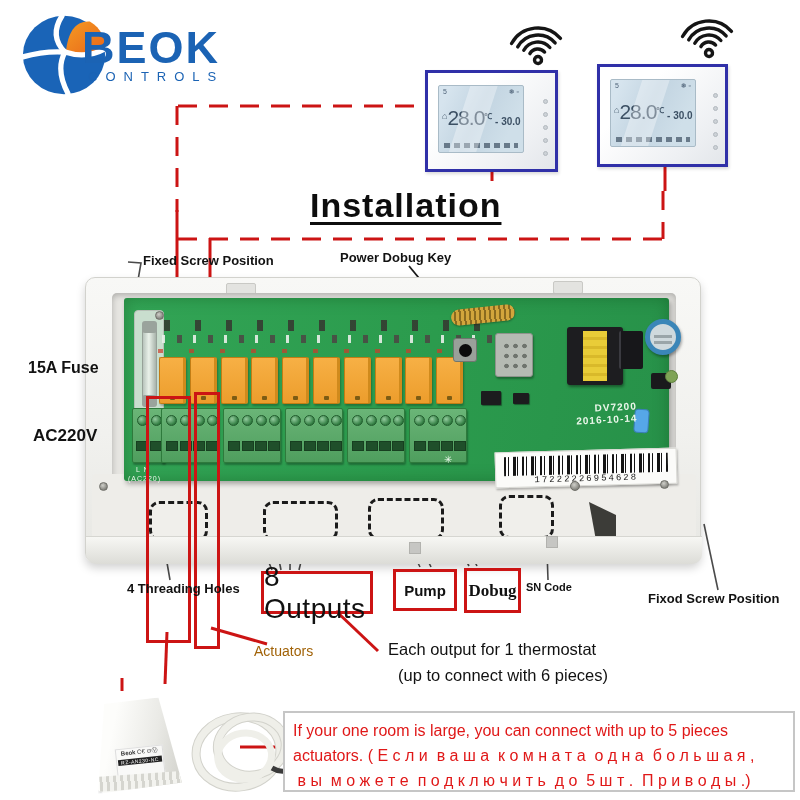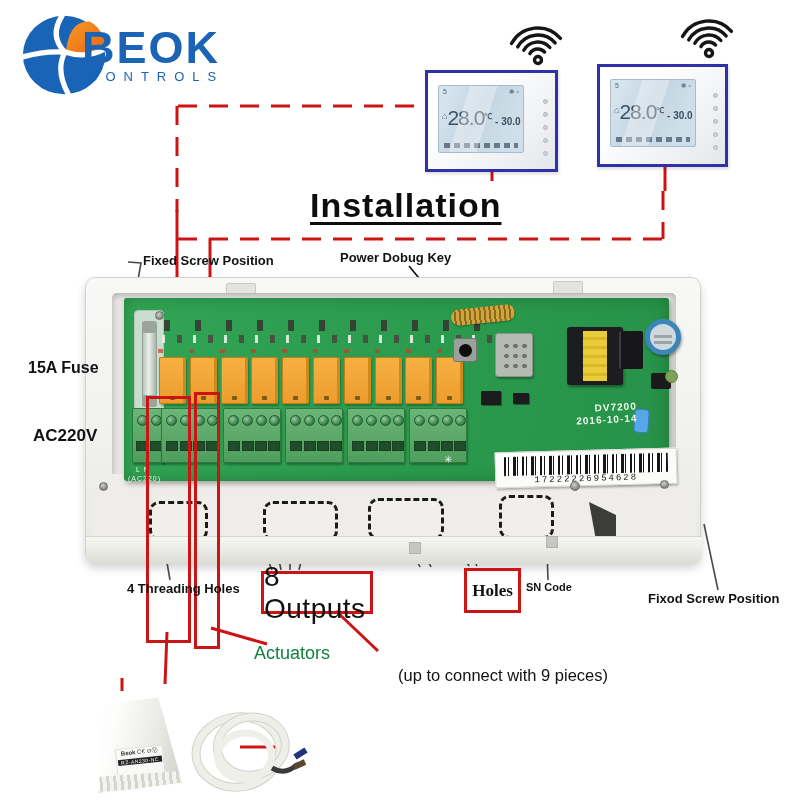--- a/index.html
+++ b/index.html
@@ -375,29 +375,38 @@
   <div class="lbl" style="left:340px;top:250px;font-size:13px">Power Dobug Key</div>
   <div class="lbl" style="left:28px;top:359px;font-size:16px">15A Fuse</div>
   <div class="lbl" style="left:33px;top:426px;font-size:17px">AC220V</div>
   <div class="lbl" style="left:127px;top:581px;font-size:13px">4 Threading Holes</div>
   <div class="lbl" style="left:526px;top:581px;font-size:11px">SN Code</div>
   <div class="lbl" style="left:648px;top:591px;font-size:13px">Fixod Screw Position</div>
 
   <div class="redbox" style="left:261px;top:571px;width:112px;height:43px">
     <span style="font-size:28px;font-weight:400;letter-spacing:.5px">8 Outputs</span>
   </div>
+  <div class="redbox" style="left:393px;top:569px;width:64px;height:42px">
+    <span style="font-size:15px;font-weight:bold">Pump</span>
+  </div>
   <div class="redbox" style="left:464px;top:568px;width:57px;height:45px">
-    <span style="font-size:17px;font-weight:bold;font-family:'Liberation Serif',serif">Holes</span>
-  </div>
-
-  <div class="abs" style="left:254px;top:643px;font-size:18px;color:#15803d">Actuators</div>
-  <div class="abs" style="left:398px;top:666px;font-size:16.5px;color:#111">(up to connect with 9 pieces)</div>
+    <span style="font-size:17px;font-weight:bold;font-family:'Liberation Serif',serif">Dobug</span>
+  </div>
+
+  <div class="abs" style="left:254px;top:643px;font-size:14px;color:#a16207">Actuators</div>
+  <div class="abs" style="left:388px;top:640px;font-size:16.5px;color:#111">Each output for 1 thermostat</div>
+  <div class="abs" style="left:398px;top:666px;font-size:16.5px;color:#111">(up to connect with 6 pieces)</div>
 
   <div id="act-body">
     <div id="act-sticker">
       <b>Beok</b> <span>C€ ⊙Ⓥ</span>
       <span id="act-model">RZ-AN230-NC</span>
     </div>
     <div id="act-ribs"></div>
   </div>
 
+  <div id="note">
+    <div>If your one room is large, you can connect with up to 5 pieces</div>
+    <div>actuators. ( Е с л и  в а ш а  к о м н а т а  о д н а  б о л ь ш а я ,</div>
+    <div> в ы  м о ж е т е  п о д к л ю ч и т ь  д о  5 ш т .  П р и в о д ы .)</div>
+  </div>
 
 </div>
 
 </body></html>

